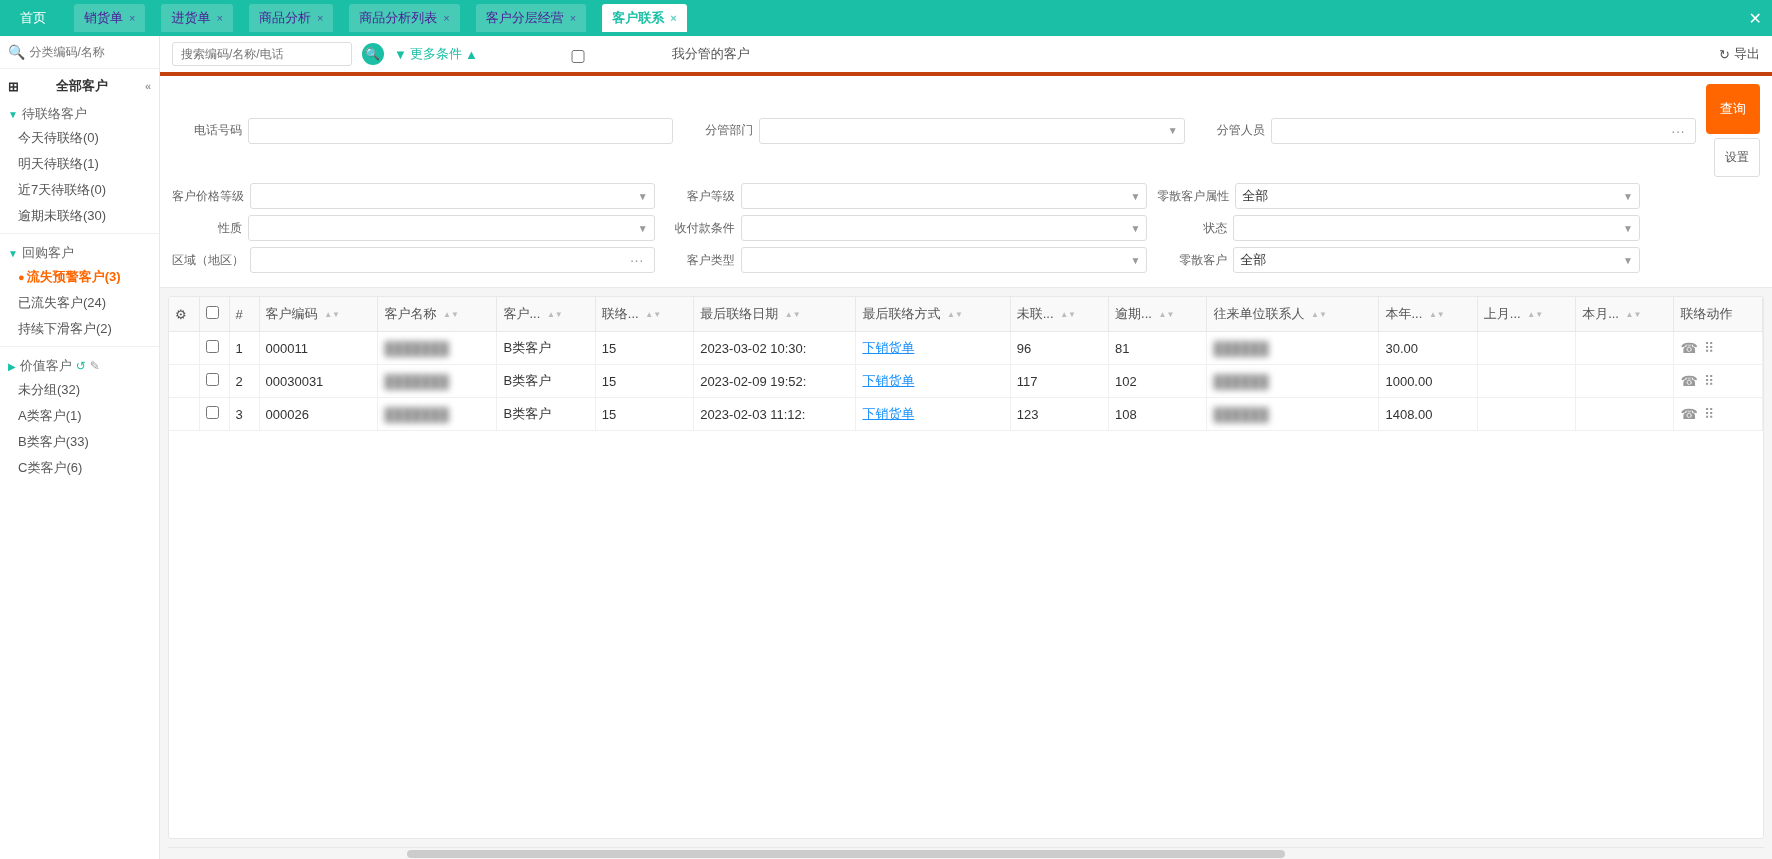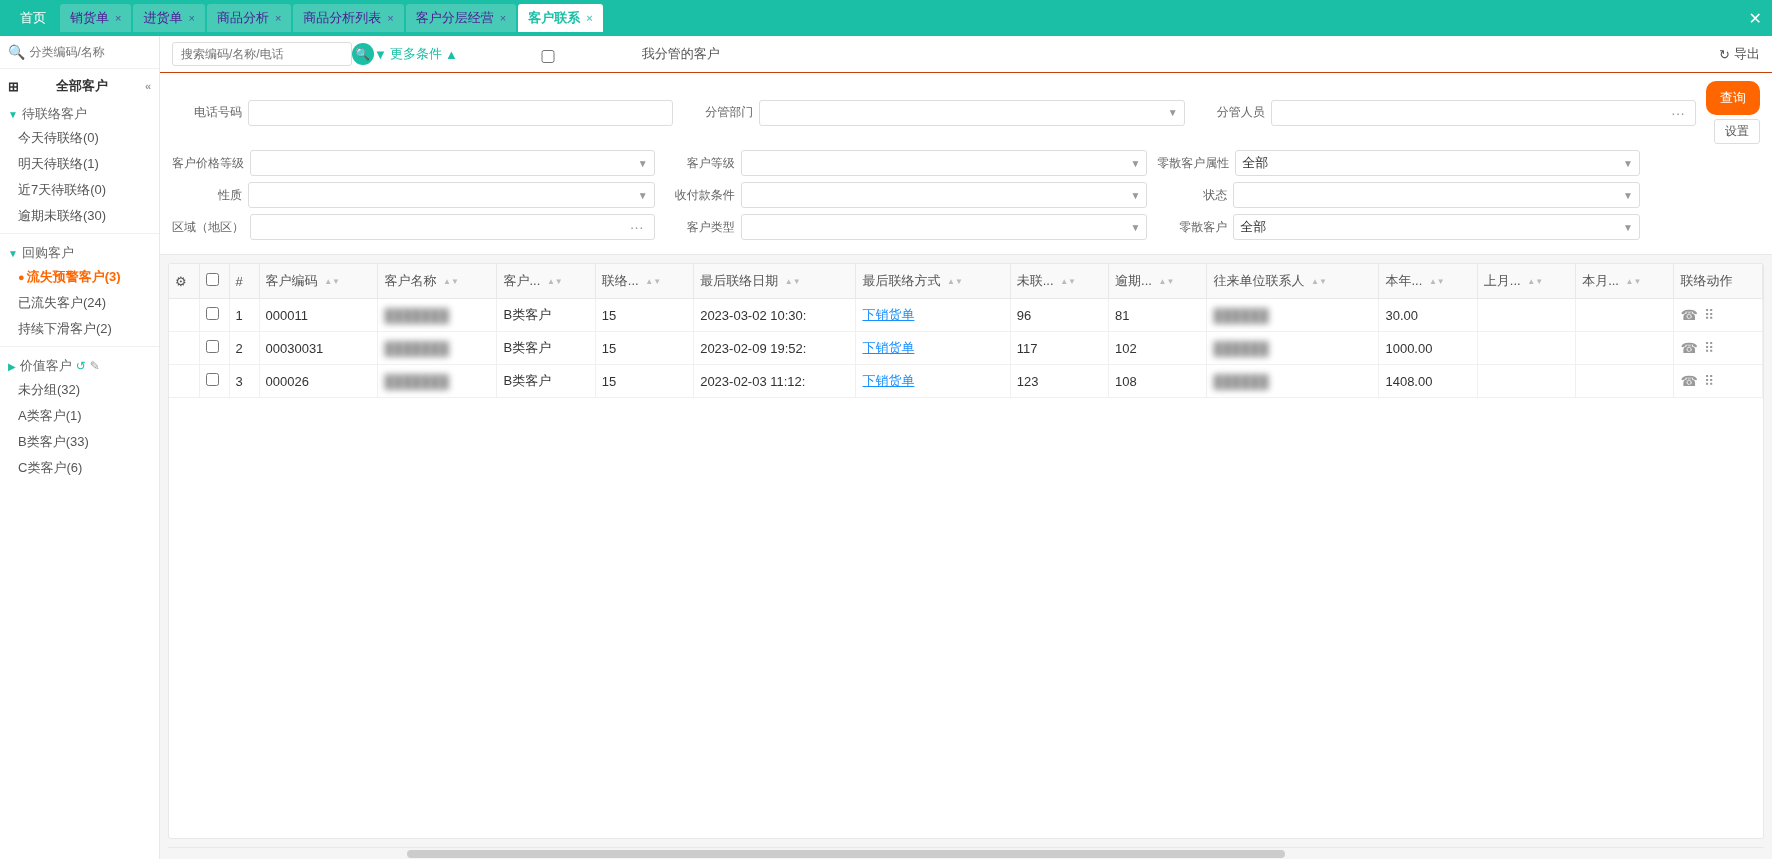--- a/index.html
+++ b/index.html
@@ -5,21 +5,21 @@
     * { box-sizing: border-box; margin: 0; padding: 0; font-family: 'Microsoft YaHei', Arial, sans-serif; font-size: 13px; }
     body { background: #f5f5f5; overflow: hidden; }
 
     
     .top-nav {
       background: #1abfa5;
       height: 36px;
       display: flex;
       align-items: center;
       padding: 0 8px;
-      gap: 2px;
+      gap: 16px;
       position: relative;
     }
     .top-nav .nav-home {
       color: #fff;
       padding: 0 12px;
       font-size: 13px;
       height: 36px;
       display: flex;
       align-items: center;
       cursor: pointer;
@@ -153,21 +153,22 @@
       overflow: hidden;
       background: #f5f5f5;
     }
 
     
     .filter-bar {
       background: #fff;
       padding: 6px 12px;
       display: flex;
       align-items: center;
-      border-bottom: 1px solid #c2410c;
+      gap: 10px;
+      border-bottom: 4px solid #c2410c;
       flex-shrink: 0;
     }
     .filter-bar input {
       border: 1px solid #ddd;
       border-radius: 3px;
       padding: 4px 8px;
       outline: none;
       font-size: 12px;
       color: #999;
       width: 180px;
@@ -272,31 +273,31 @@
     .adv-actions {
       display: flex;
       flex-direction: column;
       gap: 4px;
       align-items: flex-end;
     }
     .btn-query {
       background: #ff6600;
       color: #fff;
       border: none;
-      border-radius: 10px;
-      padding: 8px 14px;
+      border-radius: 4px;
+      padding: 16px 14px;
       cursor: pointer;
       font-size: 13px;
     }
     .btn-settings {
       background: #fff;
       color: #555;
       border: 1px solid #ddd;
       border-radius: 3px;
-      padding: 3px 10px;
+      padding: 10px 10px;
       cursor: pointer;
       font-size: 12px;
     }
 
     
     .table-area {
       flex: 1;
       overflow: auto;
       background: #fff;
       margin: 8px;

